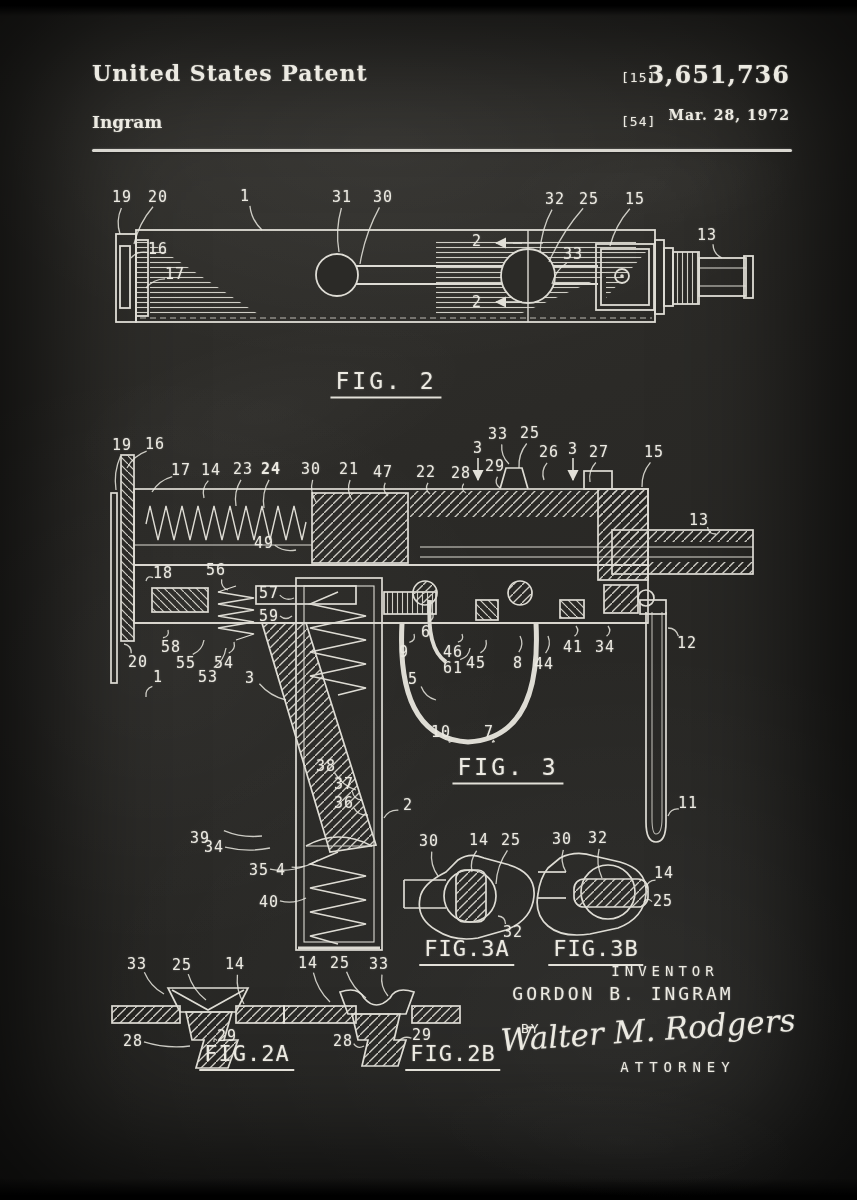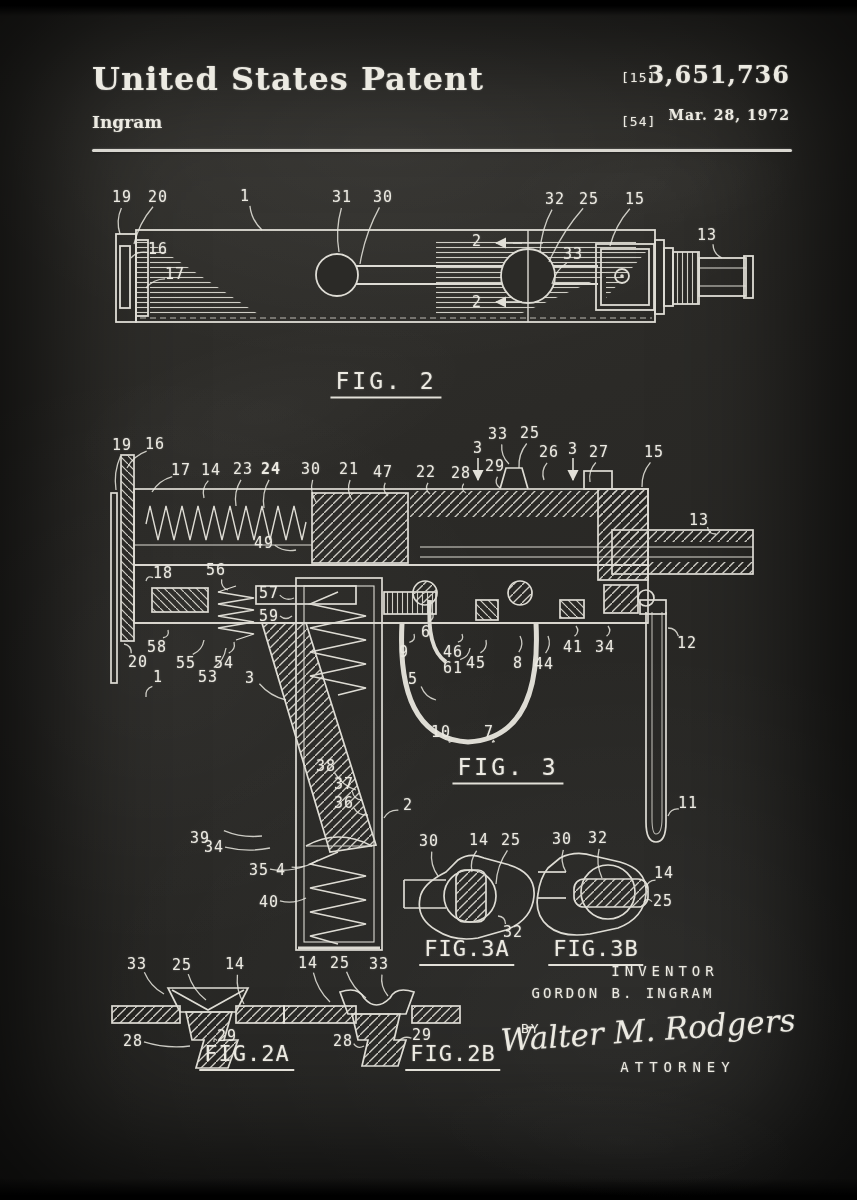--- a/index.html
+++ b/index.html
@@ -24,21 +24,21 @@
     background:radial-gradient(ellipse closest-side, rgba(255,255,255,0.05), transparent);}
   .s2{left:430px;top:1080px;width:380px;height:120px;transform:rotate(6deg);
     background:radial-gradient(ellipse closest-side, rgba(255,255,255,0.045), transparent);}
   .s3{left:500px;top:140px;width:300px;height:90px;transform:rotate(-4deg);
     background:radial-gradient(ellipse closest-side, rgba(255,255,255,0.04), transparent);}
 
   .chalk{color:#eceae2;text-shadow:0 0 2px rgba(255,255,250,0.35);}
 
   
   .hdr-title{position:absolute;left:92px;top:60px;
-    font-family:"DejaVu Serif",serif;font-weight:700;font-size:32px;letter-spacing:1px;}
+    font-family:"DejaVu Serif",serif;font-weight:700;font-size:22px;letter-spacing:1px;}
   .hdr-inventor{position:absolute;left:92px;top:112px;
     font-family:"DejaVu Serif",serif;font-weight:700;font-size:17px;}
   .hdr-numtag{position:absolute;left:621px;top:70px;font-size:13px;letter-spacing:1px;}
   .hdr-number{position:absolute;right:67px;top:60px;
     font-family:"DejaVu Serif",serif;font-weight:700;font-size:24px;letter-spacing:1px;}
   .hdr-datetag{position:absolute;left:621px;top:114px;font-size:13px;letter-spacing:1px;}
   .hdr-date{position:absolute;right:67px;top:107px;
     font-family:"DejaVu Serif",serif;font-weight:700;font-size:14px;letter-spacing:1px;}
   .hdr-rule{position:absolute;left:92px;top:149px;width:700px;height:3px;
     background:#d9d7d0;border-radius:2px;box-shadow:0 1px 2px rgba(0,0,0,0.6),0 0 2px rgba(255,255,255,0.4);}
@@ -53,21 +53,21 @@
 
   .figcap{position:absolute;transform:translate(-50%,-50%);
     font-size:23px;letter-spacing:3px;color:#eceae2;
     border-bottom:2px solid #e2e0d8;padding:0 5px 3px;
     text-shadow:0 0 2px rgba(255,255,250,0.35);}
   .figcap.small{font-size:22px;letter-spacing:1px;}
 
   .sig-inventor{position:absolute;left:665px;top:971px;transform:translate(-50%,-50%);
     font-size:14px;letter-spacing:5px;}
   .sig-name{position:absolute;left:623px;top:993px;transform:translate(-50%,-50%);
-    font-size:14px;letter-spacing:3px;}
+    font-size:18px;letter-spacing:3px;}
   .sig-by{position:absolute;left:521px;top:1021px;font-size:13px;letter-spacing:2px;}
   .sig-script{position:absolute;left:648px;top:1030px;transform:translate(-50%,-50%) rotate(-4deg);
     font-family:"DejaVu Serif",serif;font-style:italic;font-size:31px;white-space:nowrap;}
   .sig-attorney{position:absolute;left:678px;top:1067px;transform:translate(-50%,-50%);
     font-size:14px;letter-spacing:6px;}
 </style>
 </head>
 <body>
 
 <div class="vignette"></div>
@@ -334,21 +334,21 @@
     <span class="callout" style="left: 573px; top: 449px;">3</span>
     <span class="callout" style="left: 599px; top: 452px;">27</span>
     <span class="callout" style="left: 654px; top: 452px;">15</span>
     <span class="callout" style="left: 699px; top: 520px;">13</span>
     <span class="callout" style="left: 687px; top: 643px;">12</span>
     <span class="callout" style="left: 264px; top: 543px;">49</span>
     <span class="callout" style="left: 163px; top: 573px;">18</span>
     <span class="callout" style="left: 216px; top: 570px;">56</span>
     <span class="callout" style="left: 269px; top: 593px;">57</span>
     <span class="callout" style="left: 269px; top: 616px;">59</span>
-    <span class="callout" style="left: 157px; top: 647px;">58</span>
+    <span class="callout" style="left: 171px; top: 647px;">58</span>
     <span class="callout" style="left: 138px; top: 662px;">20</span>
     <span class="callout" style="left: 186px; top: 663px;">55</span>
     <span class="callout" style="left: 224px; top: 663px;">54</span>
     <span class="callout" style="left: 158px; top: 677px;">1</span>
     <span class="callout" style="left: 208px; top: 677px;">53</span>
     <span class="callout" style="left: 250px; top: 678px;">3</span>
     <span class="callout" style="left: 426px; top: 632px;">6</span>
     <span class="callout" style="left: 404px; top: 652px;">9</span>
     <span class="callout" style="left: 413px; top: 679px;">5</span>
     <span class="callout" style="left: 453px; top: 652px;">46</span>

